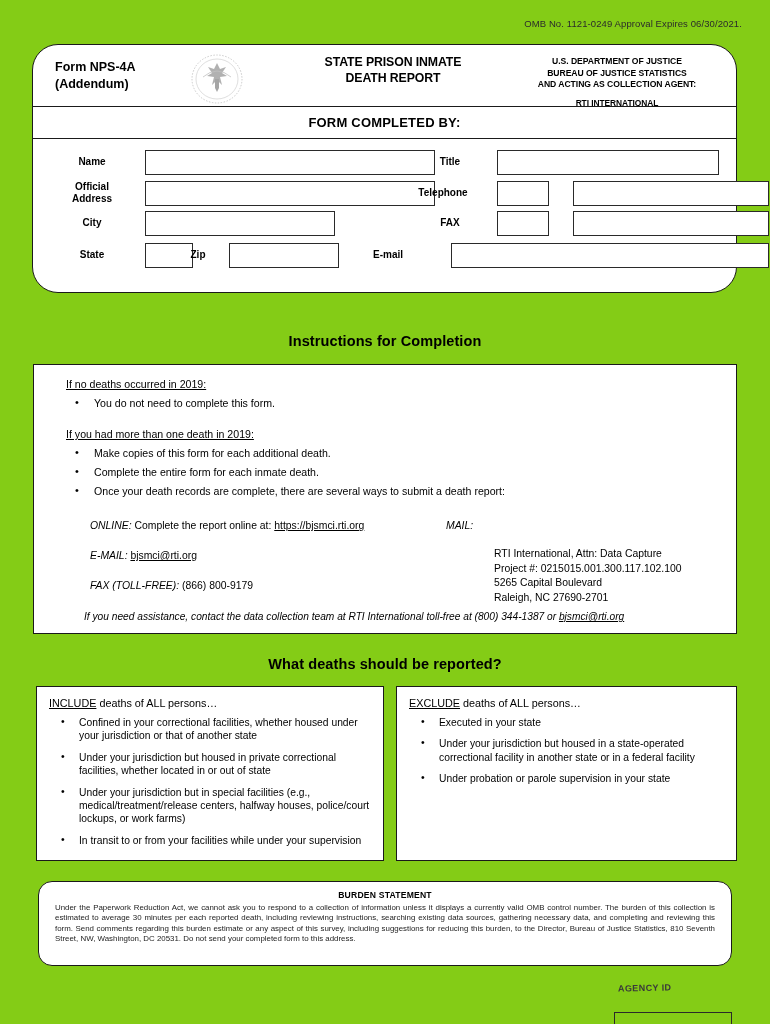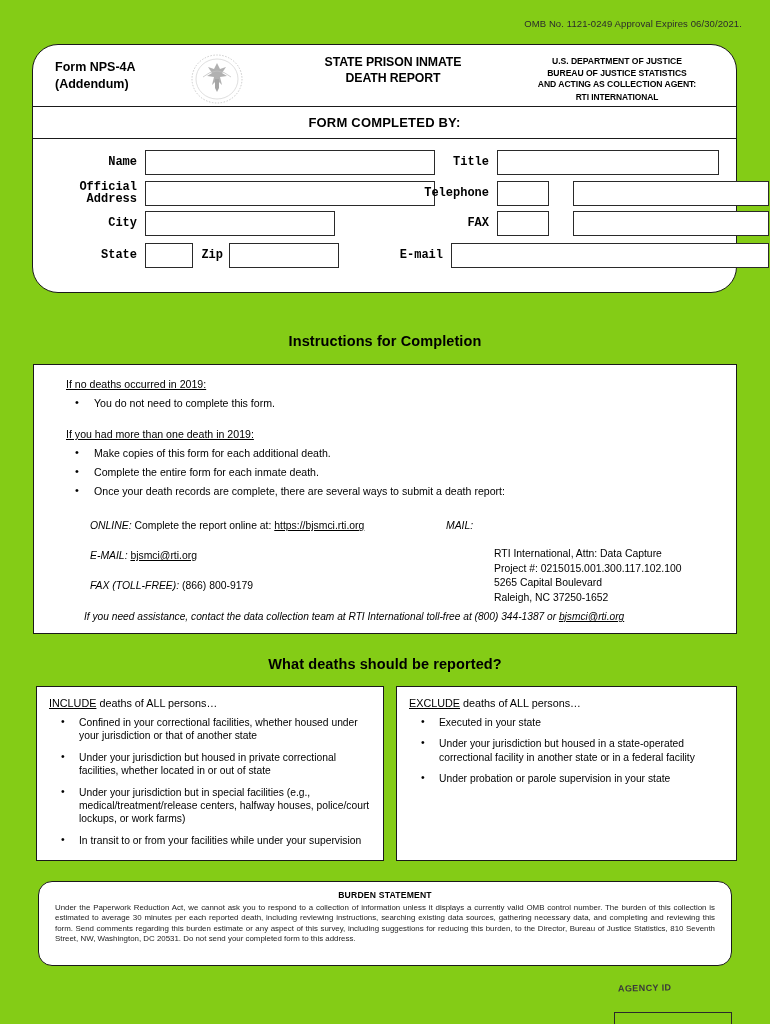--- a/index.html
+++ b/index.html
@@ -83,21 +83,21 @@
     top: 11px;
     width: 210px;
     text-align: center;
     font-size: 8.6px;
     font-weight: bold;
     line-height: 11.6px;
     letter-spacing: -.05px;
   }
   .agency-block .rti {
     display: block;
-    margin-top: 1px;
+    margin-top: 7px;
     font-size: 8.4px;
   }
   .completed-bar {
     position: absolute;
     left: 0; right: 0;
     top: 61px;
     height: 31px;
     border-top: 1.2px solid #1a1a1a;
     border-bottom: 1.2px solid #1a1a1a;
     display: flex;
@@ -108,25 +108,24 @@
     letter-spacing: .2px;
   }
 
   .fields {
     position: absolute;
     left: 0; right: 0;
     top: 92px; bottom: 0;
   }
   .fld-label {
     position: absolute;
-    font-size: 12px;
-    font-weight: bold;
-    text-align: right;
+    font-size: 10px;
+    font-weight: bold;
+    text-align: center;
     line-height: 12px;
-    font-family: Liberation Mono, monospace;
   }
   .fld-box {
     position: absolute;
     border: 1.1px solid #2a2a2a;
     box-sizing: border-box;
     background: #fff;
   }
 
   
   .section-title {
@@ -383,21 +382,21 @@
       <div class="sub-line" style="left:56px; top:215px;">
         <i>FAX (TOLL-FREE):</i>
         <span>(866) 800-9179</span>
       </div>
 
       <div class="mail-label" style="left:412px; top:155px;">MAIL:</div>
       <div class="mail-block" style="left:460px; top:155px;margin-top:27px;">
         <div>RTI International, Attn: Data Capture</div>
         <div>Project #: 0215015.001.300.117.102.100</div>
         <div>5265 Capital Boulevard</div>
-        <div>Raleigh, NC 37250-1652</div>
+        <div>Raleigh, NC 27690-2701</div>
       </div>
 
       <div class="assist" style="left:50px; top:246px;">
         <span>If you need assistance, contact the data collection team at RTI International toll-free at (800) 344-1387 or </span><span class="ul">bjsmci@rti.org</span>
       </div>
     </div>
   </div>
 
   <div class="section-title" style="top:656px;">What deaths should be reported?</div>
 

